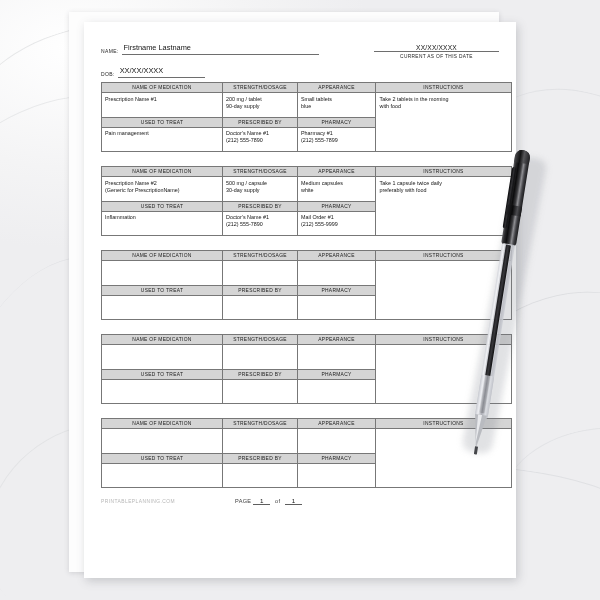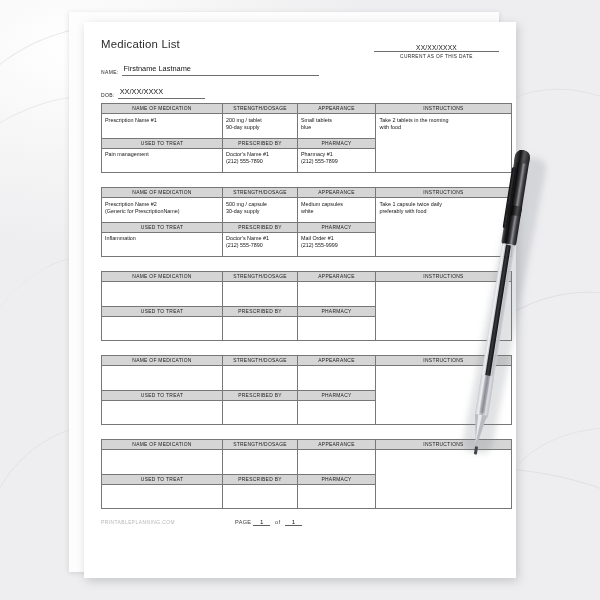--- a/index.html
+++ b/index.html
@@ -308,21 +308,20 @@
   <div class="vein v7"></div>
   <div class="vein v8"></div>
 
   <div id="paper-back"></div>
 
   <div id="paper">
     <div id="sheet">
 
       <div class="header-flex">
         <div>
-          <div class="doc-title">Medication List</div>
 
           <div class="field-row">
             <span class="field-label">NAME:</span>
             <span class="field-line name-line">
               <span class="field-value">Firstname Lastname</span>
             </span>
           </div>
 
           <div class="field-row">
             <span class="field-label">DOB:</span>

